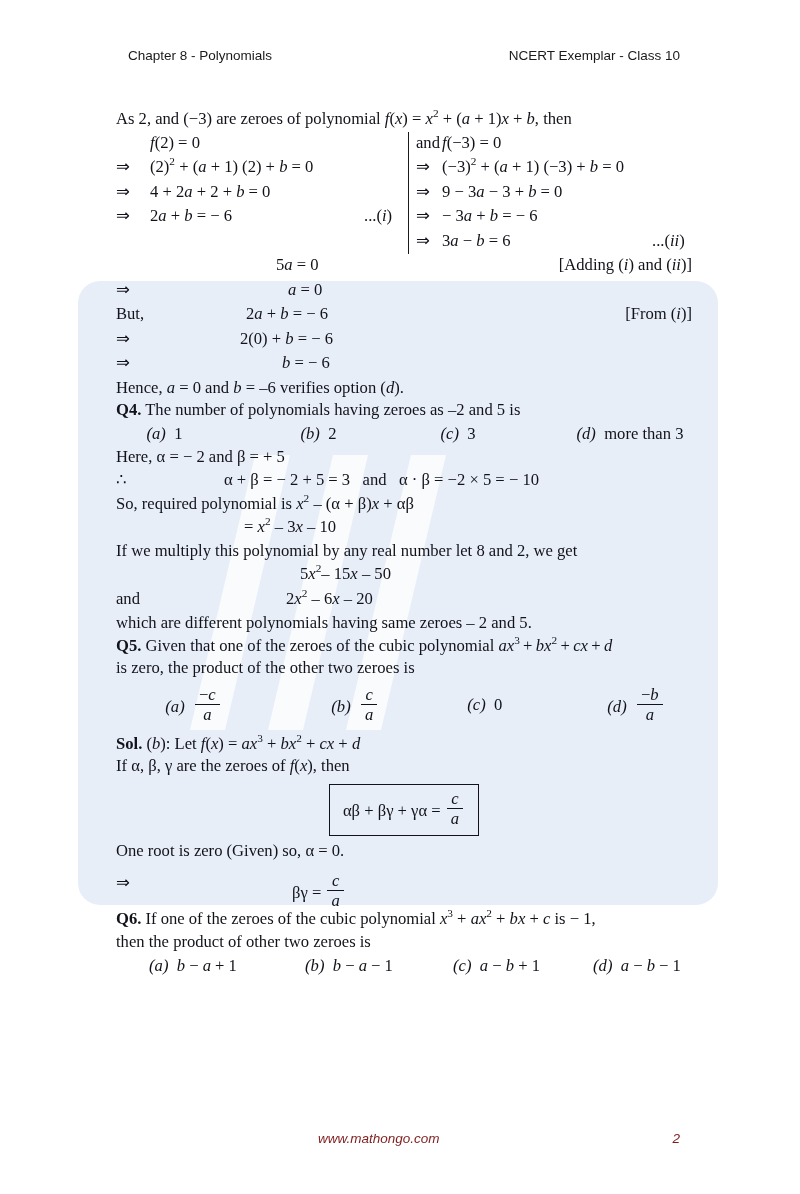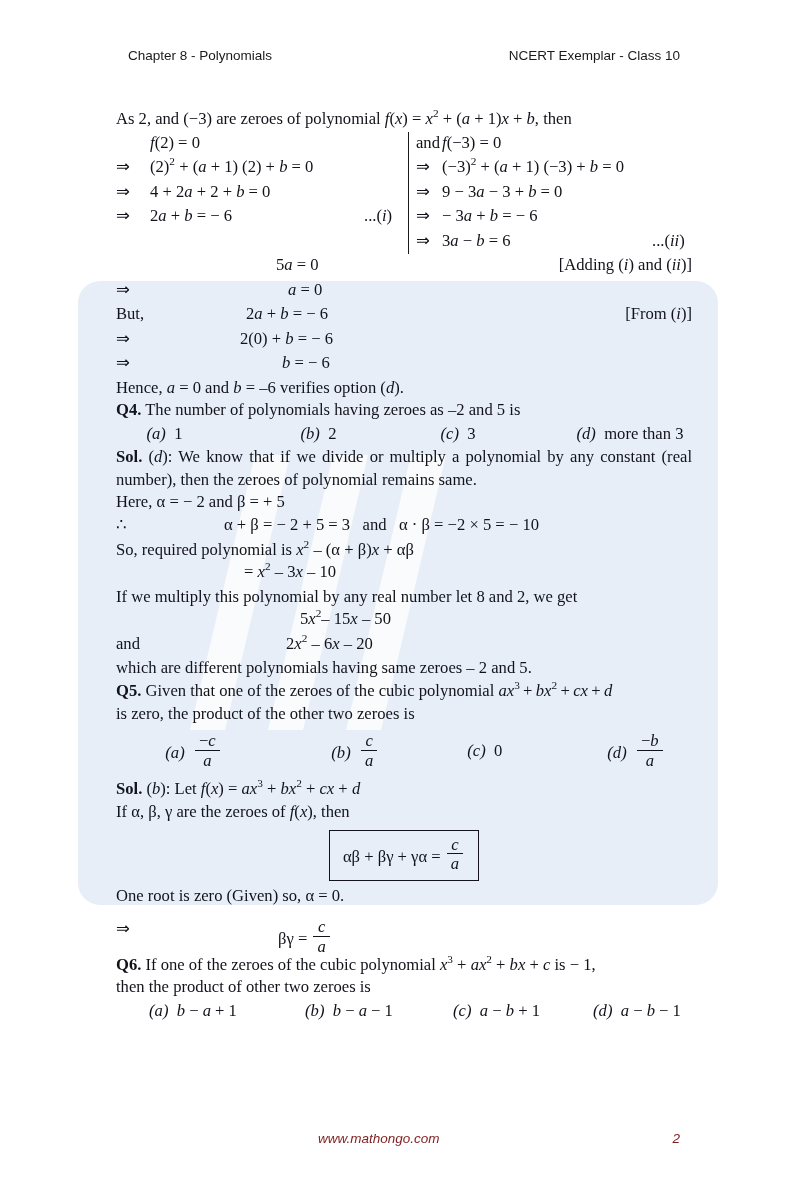--- a/index.html
+++ b/index.html
@@ -268,24 +268,20 @@
     <div class="line">
       <span class="bold">Q4.</span>
       <span>The number of polynomials having zeroes as –2 and 5 is</span>
     </div>
     <div class="opts">
       <span class="opt" style="width:154px;padding-left:22px"><i>(a)</i>&nbsp; 1</span>
       <span class="opt" style="width:140px"><i>(b)</i>&nbsp; 2</span>
       <span class="opt" style="width:136px"><i>(c)</i>&nbsp; 3</span>
       <span class="opt"><i>(d)</i>&nbsp; more than 3</span>
     </div>
-    <div class="para">
-      <span class="bold">Sol.</span> (<i>d</i>): We know that if we divide or multiply a polynomial by any
-      constant (real number), then the zeroes of polynomial remains same.
-    </div>
     <div class="line">
       Here, α = − 2 and β = + 5
     </div>
     <div class="eqline">
       <span class="lead">∴</span>
       <span class="mid" style="left:108px">α + β = − 2 + 5 = 3&nbsp;&nbsp; and&nbsp;&nbsp; α · β = −2 × 5 = − 10</span>
     </div>
     <div class="line">
       So, required polynomial is <i>x</i><sup>2</sup> – (α + β)<i>x</i> + αβ
     </div>
@@ -336,21 +332,21 @@
       <span class="boxed">
         αβ + βγ + γα =
         <span class="frac"><span class="num"><i>c</i></span><span class="den"><i>a</i></span></span>
       </span>
     </div>
     <div class="line">
       One root is zero (Given) so, α = 0.
     </div>
     <div class="eqline" style="height:46px">
       <span class="lead" style="top:10px">⇒</span>
-      <span class="mid" style="left:162px;top:10px">βγ =
+      <span class="mid" style="left:176px;top:10px">βγ =
         <span class="frac"><span class="num"><i>c</i></span><span class="den"><i>a</i></span></span>
       </span>
     </div>
 
     <div class="line">
       <span class="bold">Q6.</span>
       If one of the zeroes of the cubic polynomial <i>x</i><sup>3</sup> + <i>ax</i><sup>2</sup> + <i>bx</i> + <i>c</i> is − 1,
     </div>
     <div class="line">then the product of other two zeroes is</div>
     <div class="opts">

